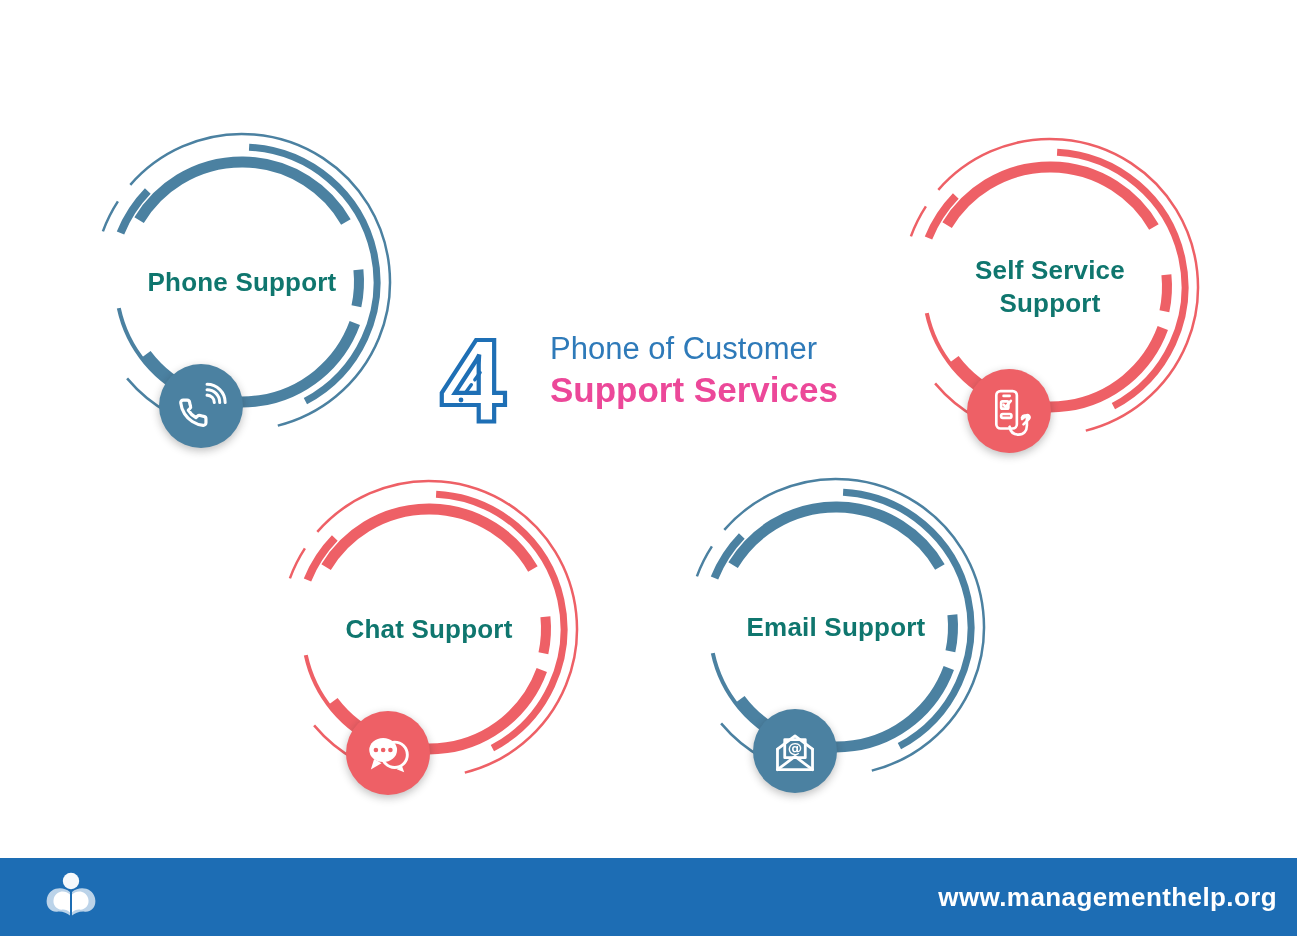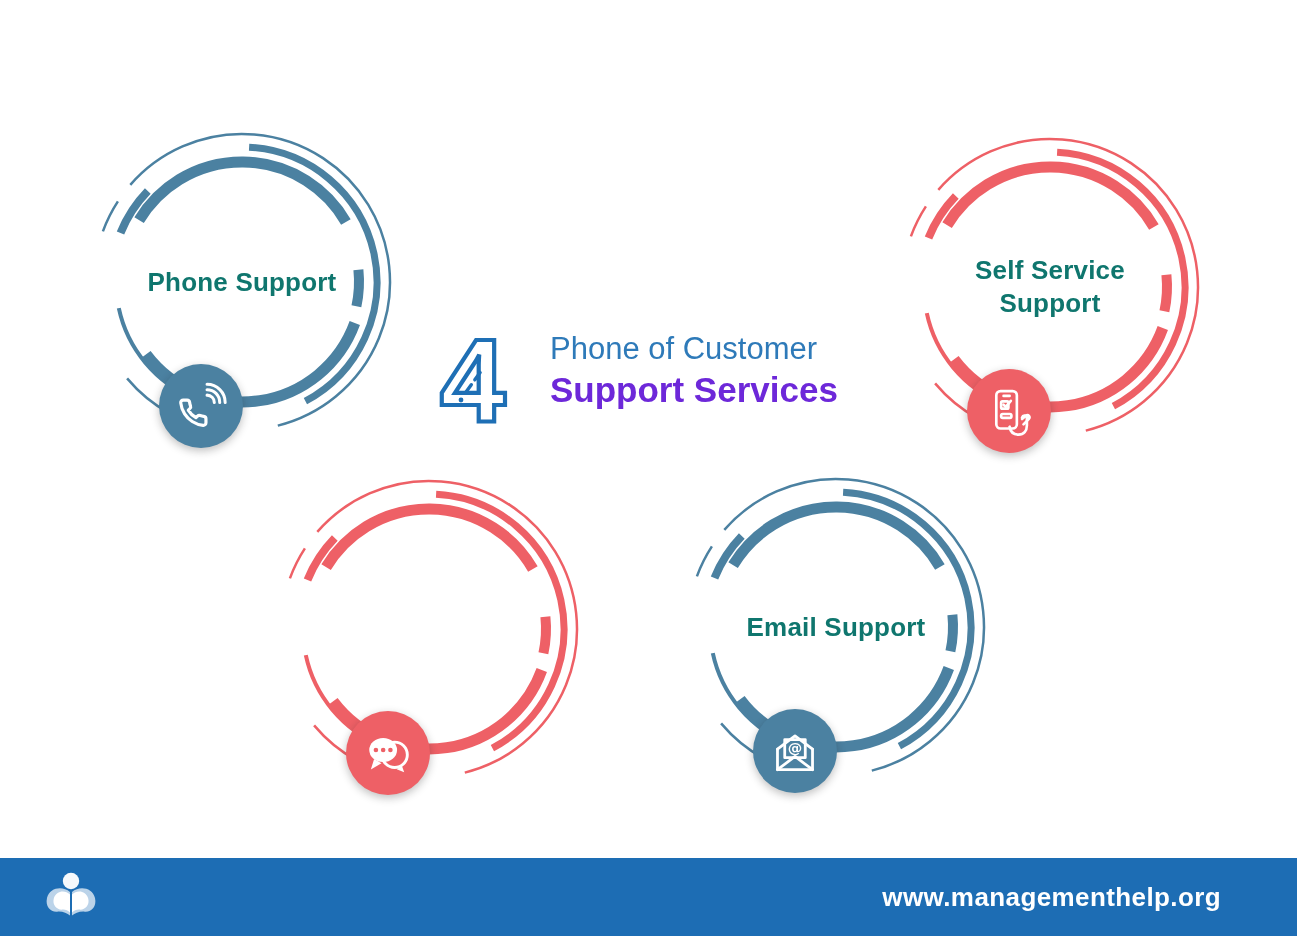--- a/index.html
+++ b/index.html
@@ -26,28 +26,28 @@
     box-shadow:0 3px 9px rgba(30,30,30,.28);
   }
   .icon-badge.bg-blue{background:#4b81a1;}
   .icon-badge.bg-red{background:#ee6066;}
   .icon-badge svg{width:58px;height:58px;}
   
   .title-block{position:absolute;left:436px;top:316px;display:flex;align-items:flex-start;}
   .big-num{width:108px;height:130px;overflow:visible;}
   .title-lines{margin-left:6px;padding-top:14px;}
   .title-line1{font-size:31px;color:#2e7ab9;font-weight:400;line-height:1.25;}
-  .title-line2{font-size:35px;color:#6d28d9;font-weight:bold;line-height:1.2;}
+  .title-line2{font-size:35px;color:#ec4899;font-weight:bold;line-height:1.2;}
   
   .footer{
     position:absolute;left:0;top:858px;width:1297px;height:78px;background:#1d6db4;
     display:flex;align-items:center;justify-content:space-between;
   }
   .footer-logo{margin-left:42px;width:58px;height:54px;}
-  .footer-url{margin-right:76px;color:#ffffff;font-size:26px;font-weight:bold;letter-spacing:.4px;}
+  .footer-url{margin-right:20px;color:#ffffff;font-size:26px;font-weight:bold;letter-spacing:.4px;}
 </style>
 </head>
 <body>
 
 <div class="canvas">
 
   <svg width="0" height="0" style="position:absolute" aria-hidden="true">
     <defs>
       <g id="ring-arcs" fill="none" stroke="currentColor" stroke-linecap="butt">
         <path stroke-width="11" d="M57.1 96.2A120 120 0 0 1 263.9 98.0"></path>
@@ -95,20 +95,21 @@
         <path d="M24.5 37c.6 4 3.4 6.5 7.4 6.5 4.4 0 6.9-3 6.9-7.4v-6.3c0-2.3-3.3-2.7-4-.4"></path>
         <path d="M34.8 30.6l3.2-2.7c1.9-1.5 4 .9 2.3 2.8l-4.3 4.4"></path>
       </svg>
     </div>
   </div>
 
   <div class="ring-wrap theme-red" style="left:269px;top:471px;">
     <svg class="ring" viewBox="0 0 320 320">
         <use href="#ring-arcs"></use>
       </svg>
+    <div class="circle-label">Chat Support</div>
     <div class="icon-badge bg-red">
       <svg viewBox="0 0 48 48">
         <circle cx="29.5" cy="25.5" r="10.5" fill="none" stroke="#ffffff" stroke-width="2.4"></circle>
         <path d="M35.5 34.5l1.9 5.4-6.2-2.5z" fill="#ffffff"></path>
         <ellipse cx="20" cy="21.5" rx="11.5" ry="10" fill="#ffffff"></ellipse>
         <path d="M12.5 29L9.8 37.6l8.8-5.1z" fill="#ffffff"></path>
         <circle cx="14" cy="21.5" r="1.9" fill="#ee6066"></circle>
         <circle cx="20" cy="21.5" r="1.9" fill="#ee6066"></circle>
         <circle cx="26" cy="21.5" r="1.9" fill="#ee6066"></circle>
       </svg>

